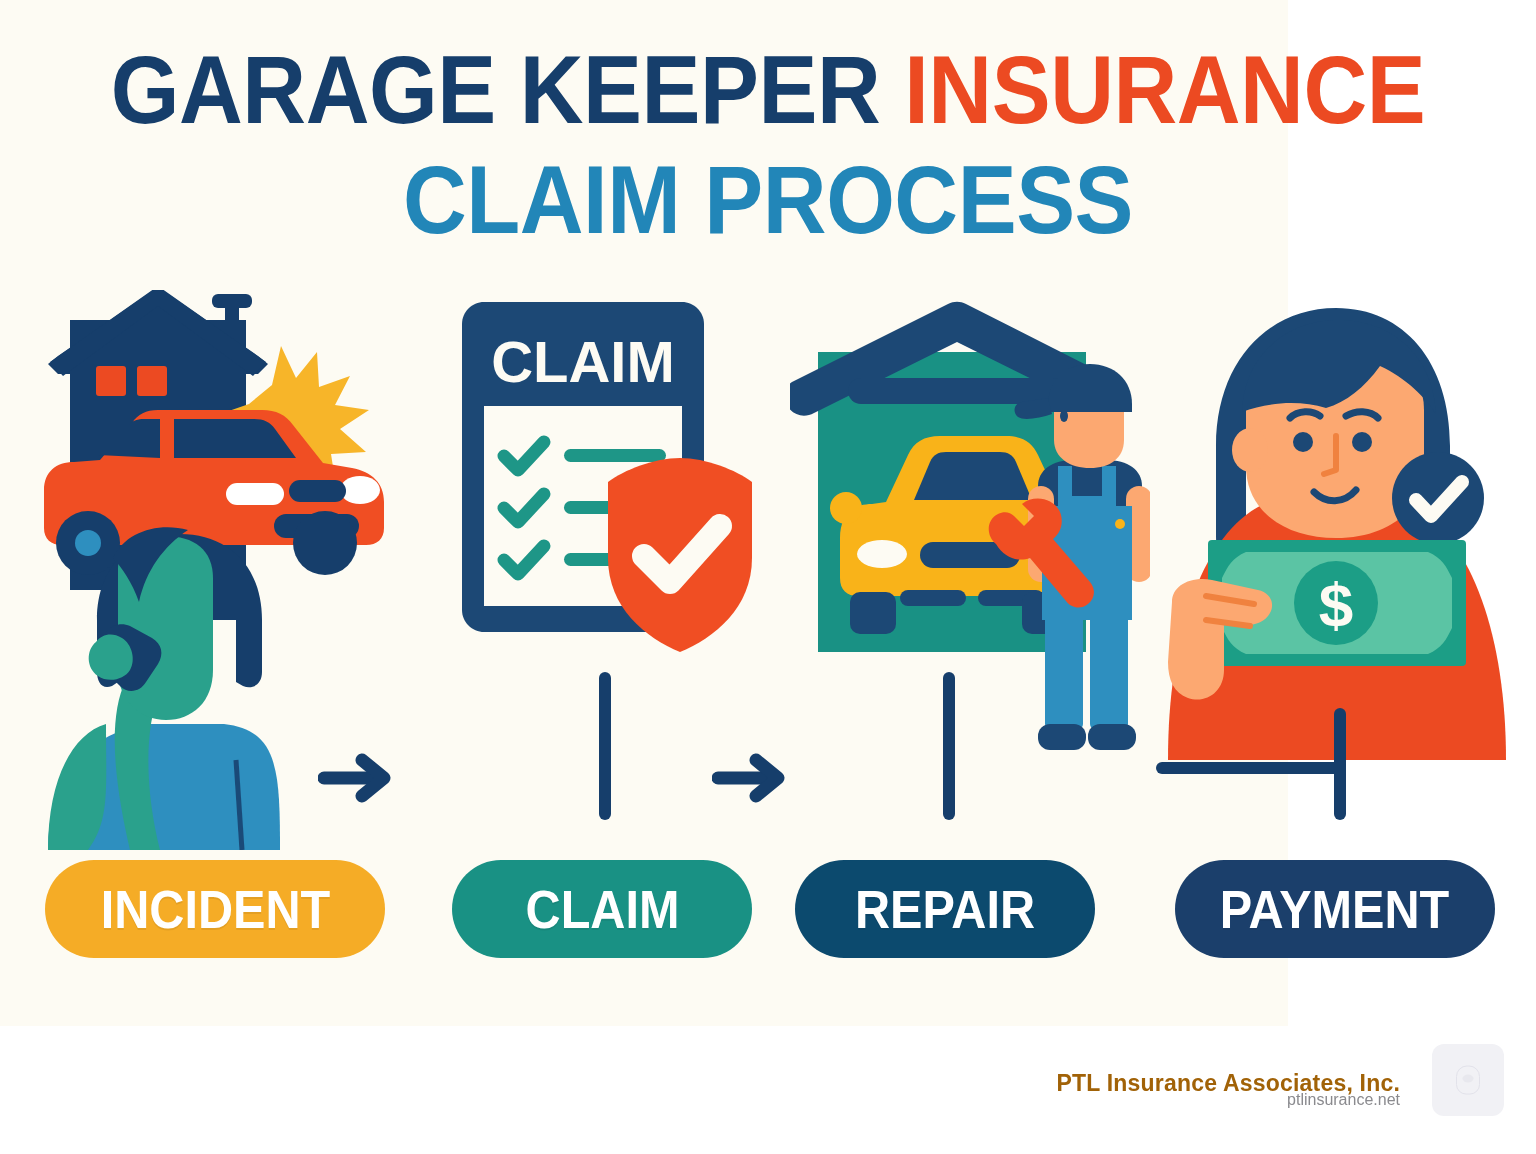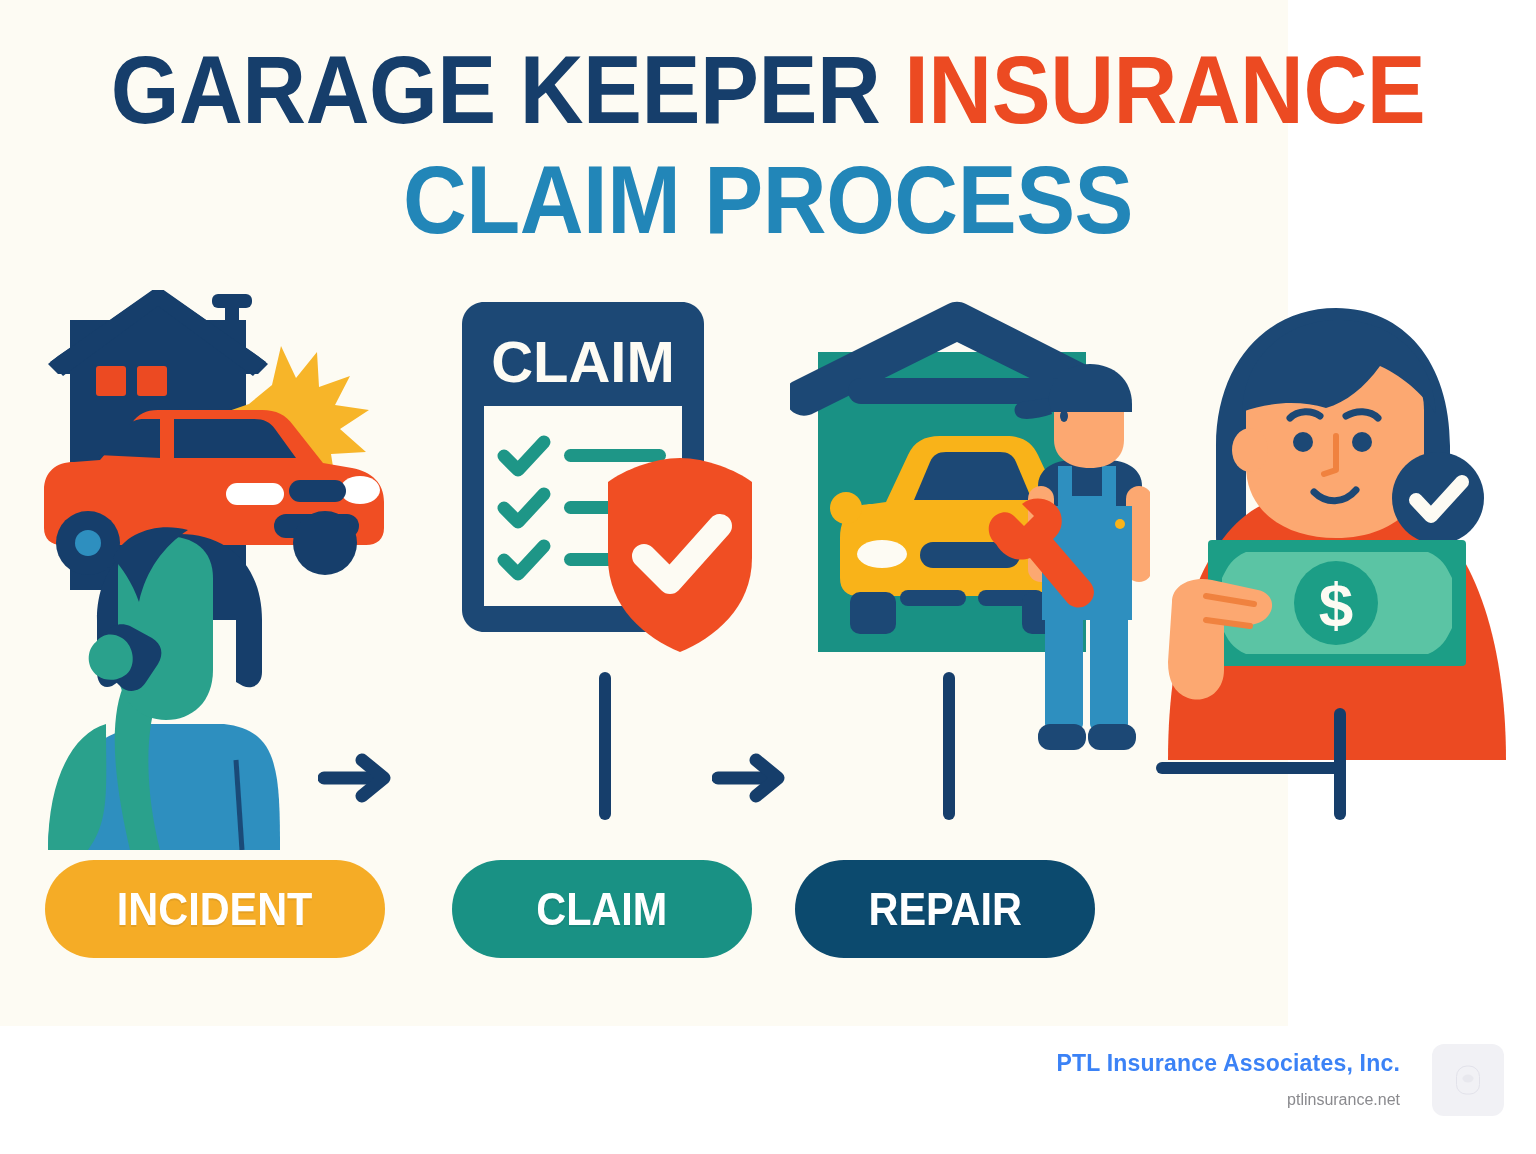--- a/index.html
+++ b/index.html
@@ -26,33 +26,33 @@
 
   
   #stage{position:absolute;left:0;top:290px;width:1536px;height:600px;}
   .col{position:absolute;top:0;}
   .art{position:absolute;left:0;top:0;}
 
   
   .pill{
     position:absolute;height:98px;border-radius:49px;
     display:flex;align-items:center;justify-content:center;
-    color:#FFFFFF;font-weight:bold;font-size:46px;
+    color:#FFFFFF;font-weight:bold;font-size:54px;
     letter-spacing:0px;transform-origin:center;
   }
   .pill span{display:block;transform:scaleX(0.9);white-space:nowrap;
              text-shadow:0 2px 0 rgba(0,0,0,0.07);}
 
   
   .conn{position:absolute;background:#163E6B;border-radius:8px;}
   .arrow-svg{position:absolute;}
 
   
   #footer{position:absolute;left:0;top:1026px;width:1536px;height:128px;background:#ffffff;}
-  .f-name{position:absolute;right:136px;top:24px;font-size:23px;font-weight:bold;color:#3b82f6;letter-spacing:.2px;}
+  .f-name{position:absolute;right:136px;top:44px;font-size:23px;font-weight:bold;color:#a16207;letter-spacing:.2px;}
   .f-url{position:absolute;right:136px;top:65px;font-size:16px;color:#8A8A8E;}
   .f-logo{position:absolute;right:32px;top:18px;width:72px;height:72px;border-radius:12px;background:#F1F1F5;}
   .f-logo .ph{position:absolute;left:50%;top:50%;transform:translate(-50%,-50%);
               width:22px;height:27px;border:1.5px solid #E2E2EA;border-radius:11px 11px 10px 10px;}
   .f-logo .ph:after{content:"";position:absolute;left:50%;top:46%;transform:translate(-50%,-50%);
               width:11px;height:8px;border-radius:50%;background:#E8E8EE;}
 </style>
 </head>
 <body>
 
@@ -258,20 +258,23 @@
         <path d="M72 364 L96 364 C82 358 78 350 72 338 Z" fill="#1C9E86"></path>
         <path d="M302 364 L278 364 C292 358 296 350 302 338 Z" fill="#1C9E86"></path>
 
         <path d="M22 312 C22 296 40 286 62 290 L108 300 C122 303 126 316 118 326 C110 336 92 338 74 334 L74 380 C74 402 56 414 38 408 C24 403 18 390 18 372 Z" fill="#FCA871"></path>
         <path d="M56 306 L104 314" stroke="#F0823F" stroke-width="6" stroke-linecap="round"></path>
         <path d="M56 330 L100 336" stroke="#F0823F" stroke-width="6" stroke-linecap="round"></path>
       </svg>
 
       <div class="conn" style="left:6px;top:472px;width:190px;height:12px;"></div>
       <div class="conn" style="left:184px;top:418px;width:12px;height:112px;"></div>
+      <div class="pill" style="left:25px;top:570px;width:320px;background:#1B3F6B;">
+        <span>PAYMENT</span>
+      </div>
     </div>
 
   </div>
 </div>
 
 <div id="footer">
   <div class="f-name">PTL Insurance Associates, Inc.</div>
   <div class="f-url">ptlinsurance.net</div>
   <div class="f-logo">
     <div class="ph"></div>

